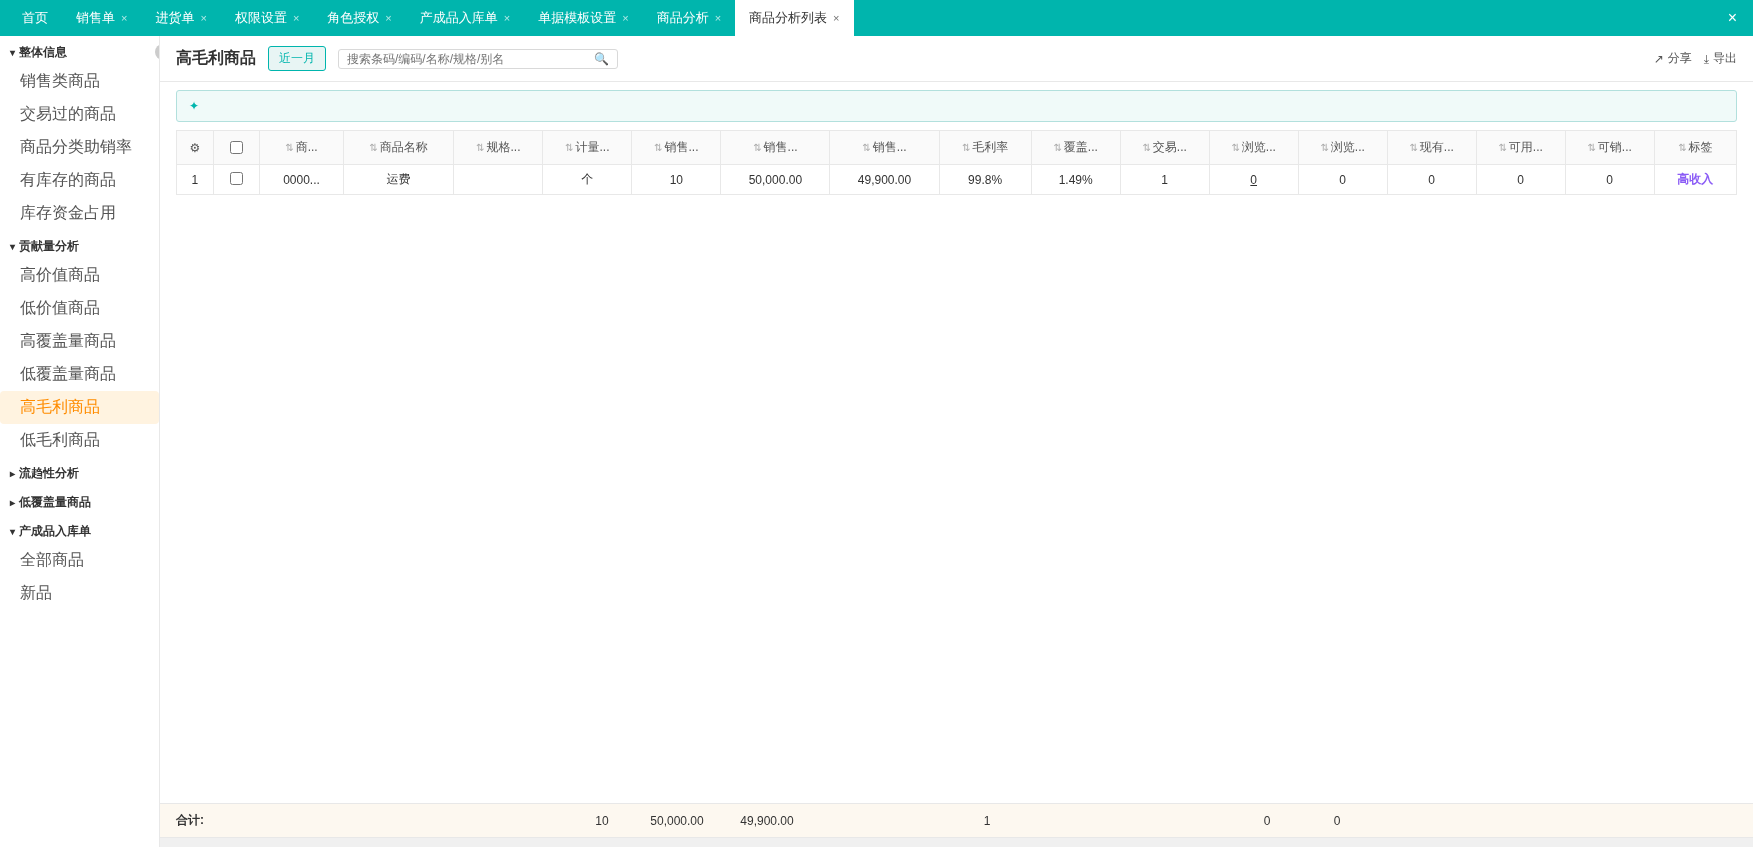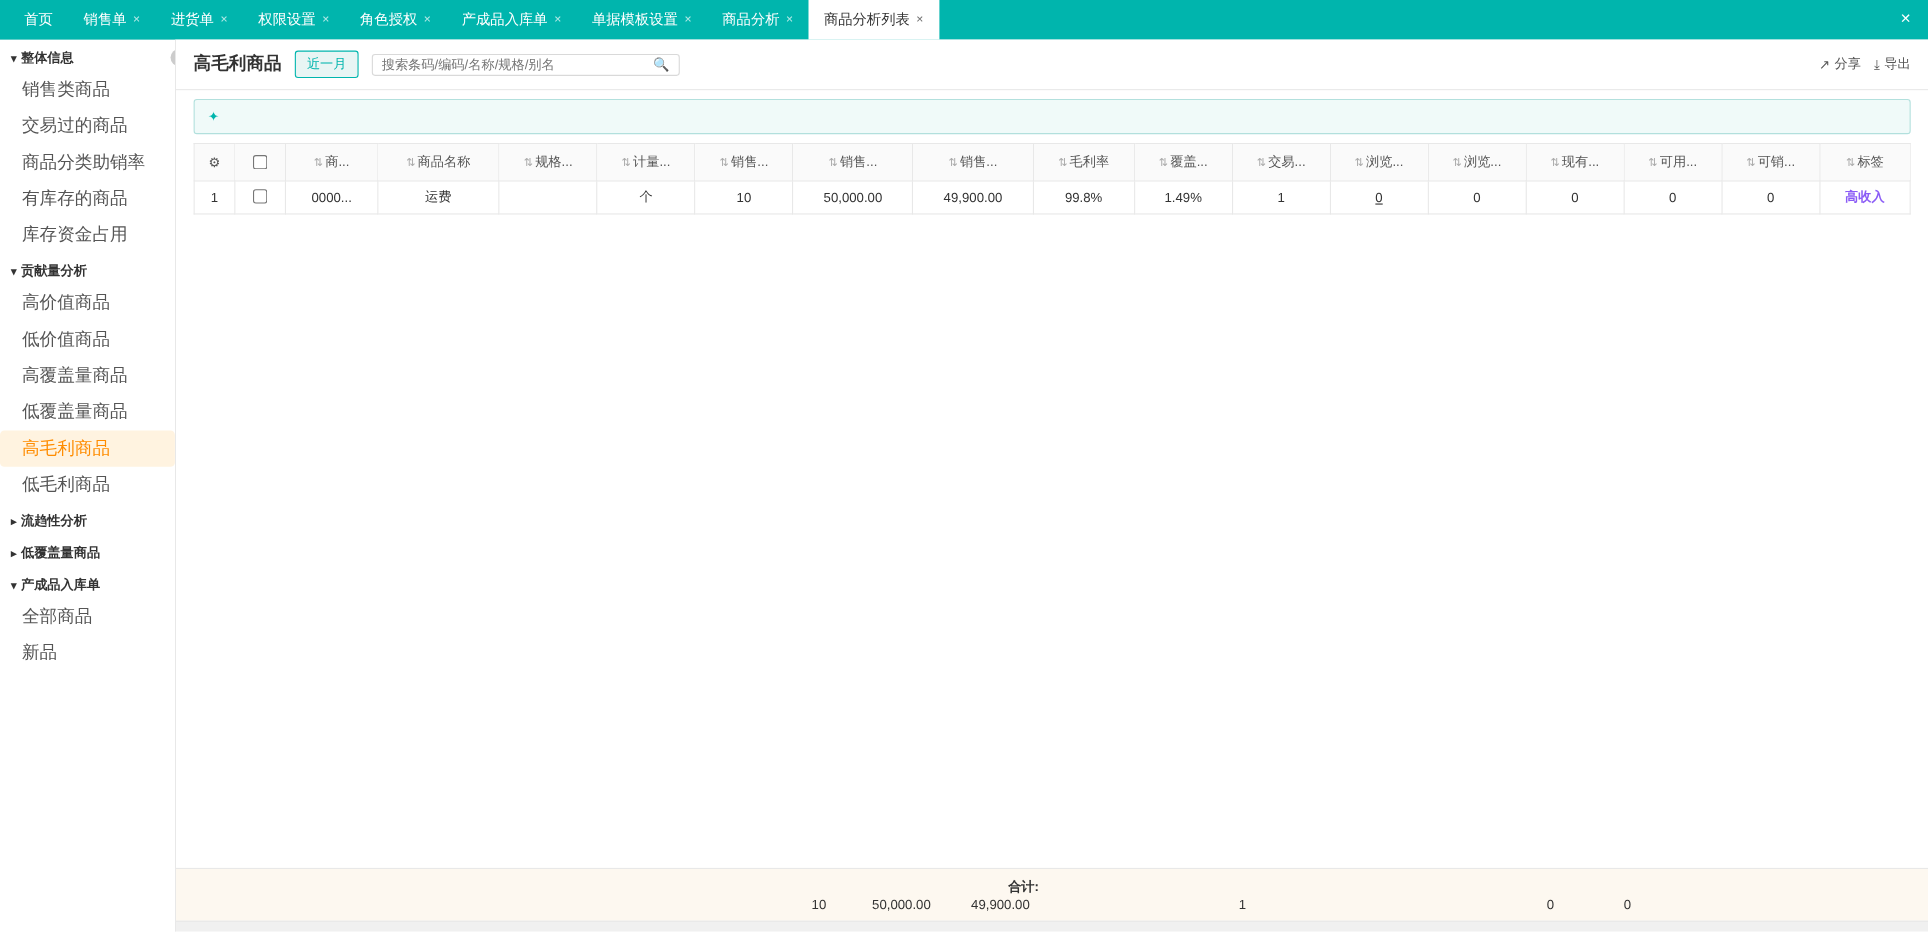--- a/index.html
+++ b/index.html
@@ -212,21 +212,20 @@
     
     .footer-summary {
       border-top: 1px solid #e8e8e8;
       padding: 8px 16px;
       display: flex;
       align-items: center;
       background: #fdf8f0;
       font-size: 12px;
       color: #333;
       gap: 0;
-      flex-direction: column;
     }
     .footer-summary .total-label {
       width: 80px;
       font-weight: bold;
     }
     .footer-cell {
       text-align: center;
       padding: 0 6px;
     }
 

